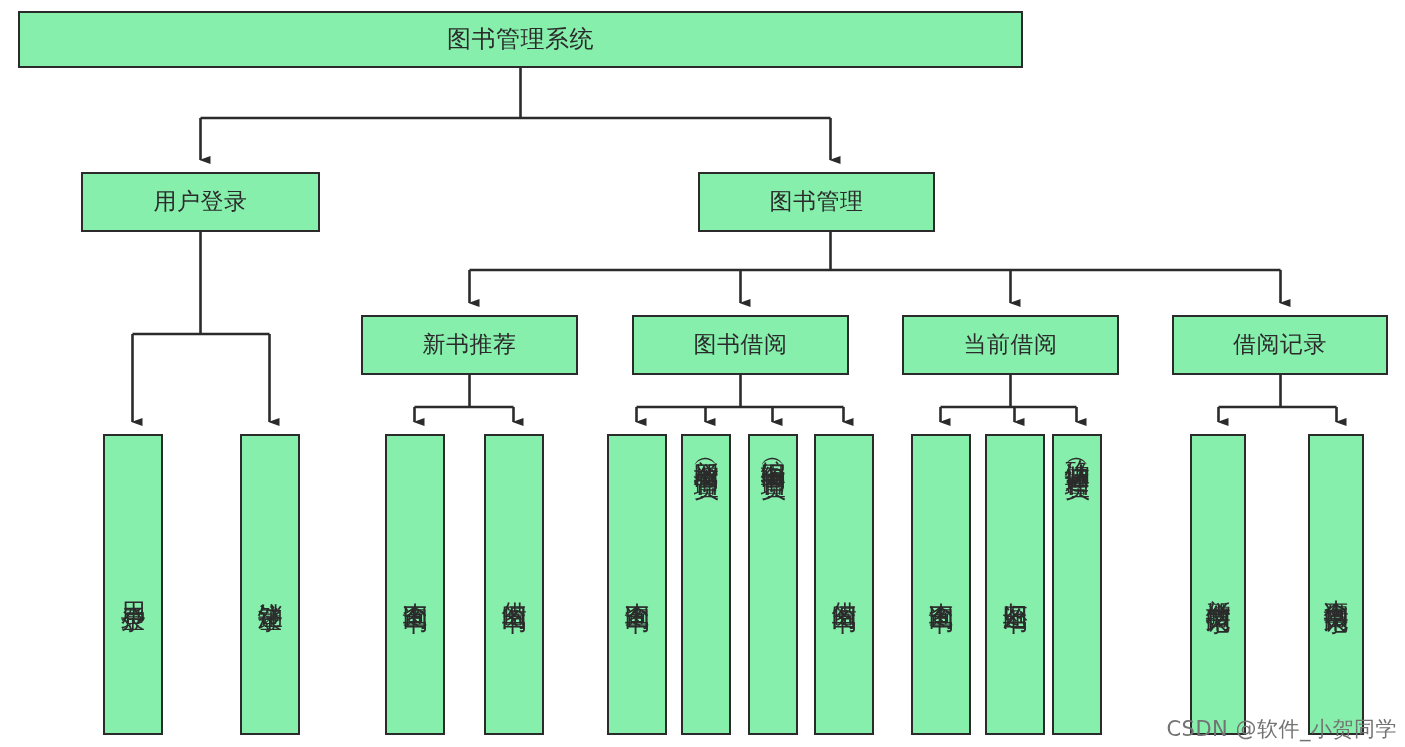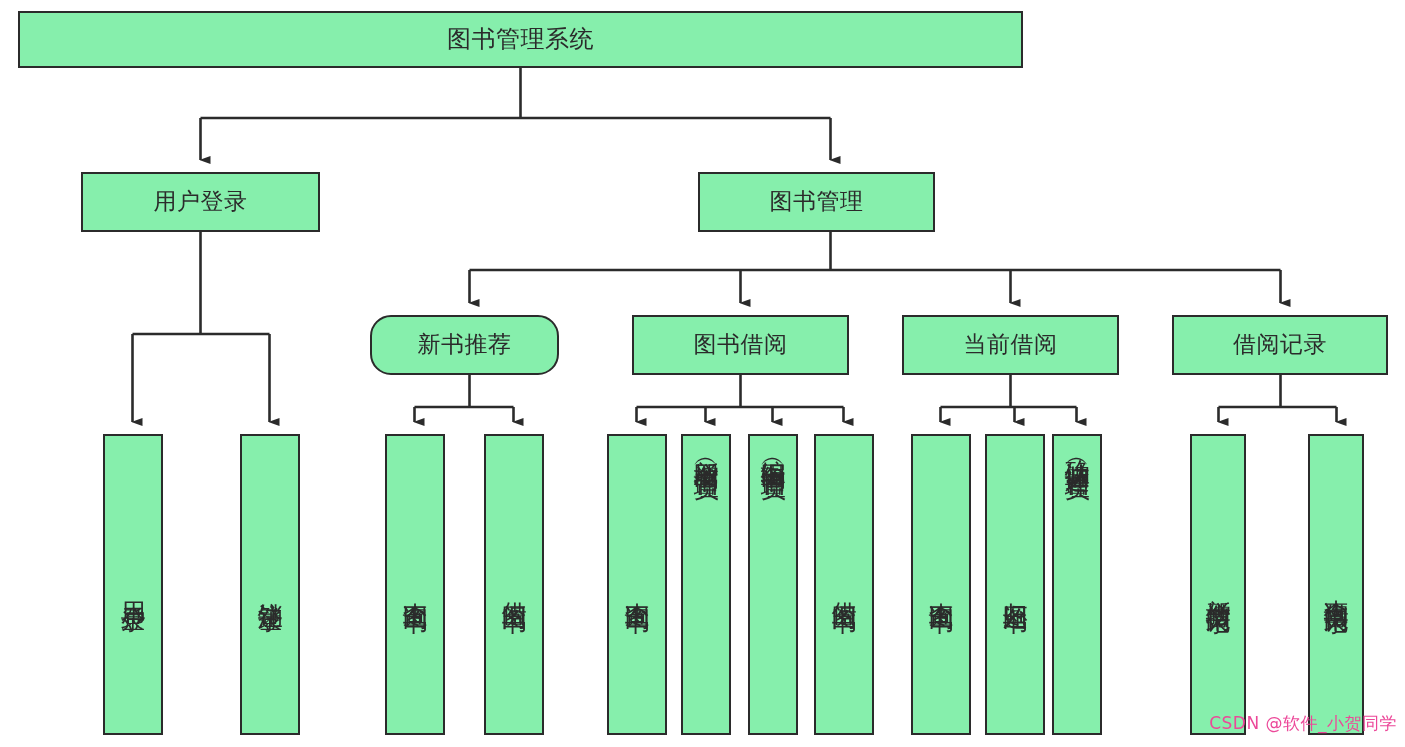--- a/index.html
+++ b/index.html
@@ -65,23 +65,23 @@
     white-space: nowrap;
     margin: 0 auto;
   }
   .v-node.mid .lbl {
     margin-top: auto;
     margin-bottom: auto;
   }
   .watermark {
     position: absolute;
     right: 8px;
-    bottom: 12px;
-    font-size: 17px;
-    color: #ec4899;
+    bottom: 4px;
+    font-size: 21px;
+    color: #737373;
     white-space: nowrap;
     letter-spacing: 0.5px;
   }
 </style>
 </head>
 <body>
 
 <div id="canvas">
 
   <svg id="edges" viewBox="0 0 1405 747" width="1405" height="747">
@@ -138,21 +138,21 @@
     <span class="lbl">图书管理系统</span>
   </div>
 
   <div class="node h-node" style="left:81px; top:172px; width:239px; height:60px;">
     <span class="lbl">用户登录</span>
   </div>
   <div class="node h-node" style="left:698px; top:172px; width:237px; height:60px;">
     <span class="lbl">图书管理</span>
   </div>
 
-  <div class="node h-node" style="left:370px; top:315px; width:189px; height:60px;border-radius:21px;">
+  <div class="node h-node" style="left:361px; top:315px; width:217px; height:60px;">
     <span class="lbl">新书推荐</span>
   </div>
   <div class="node h-node" style="left:632px; top:315px; width:217px; height:60px;">
     <span class="lbl">图书借阅</span>
   </div>
   <div class="node h-node" style="left:1172px; top:315px; width:216px; height:60px;">
     <span class="lbl">借阅记录</span>
   </div>
   <div class="node h-node" style="left:902px; top:315px; width:217px; height:60px;">
     <span class="lbl">当前借阅</span>

